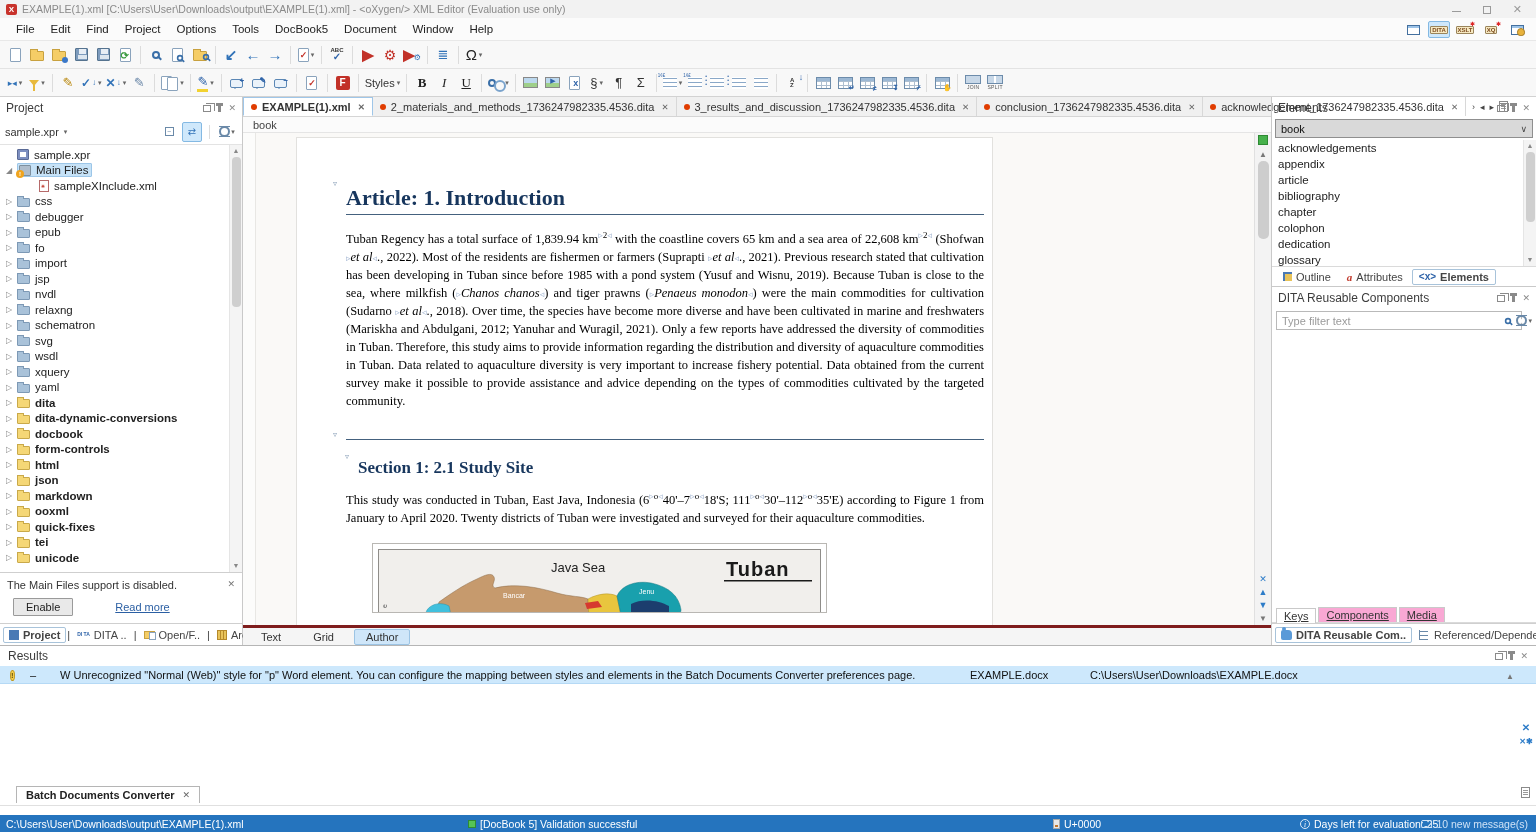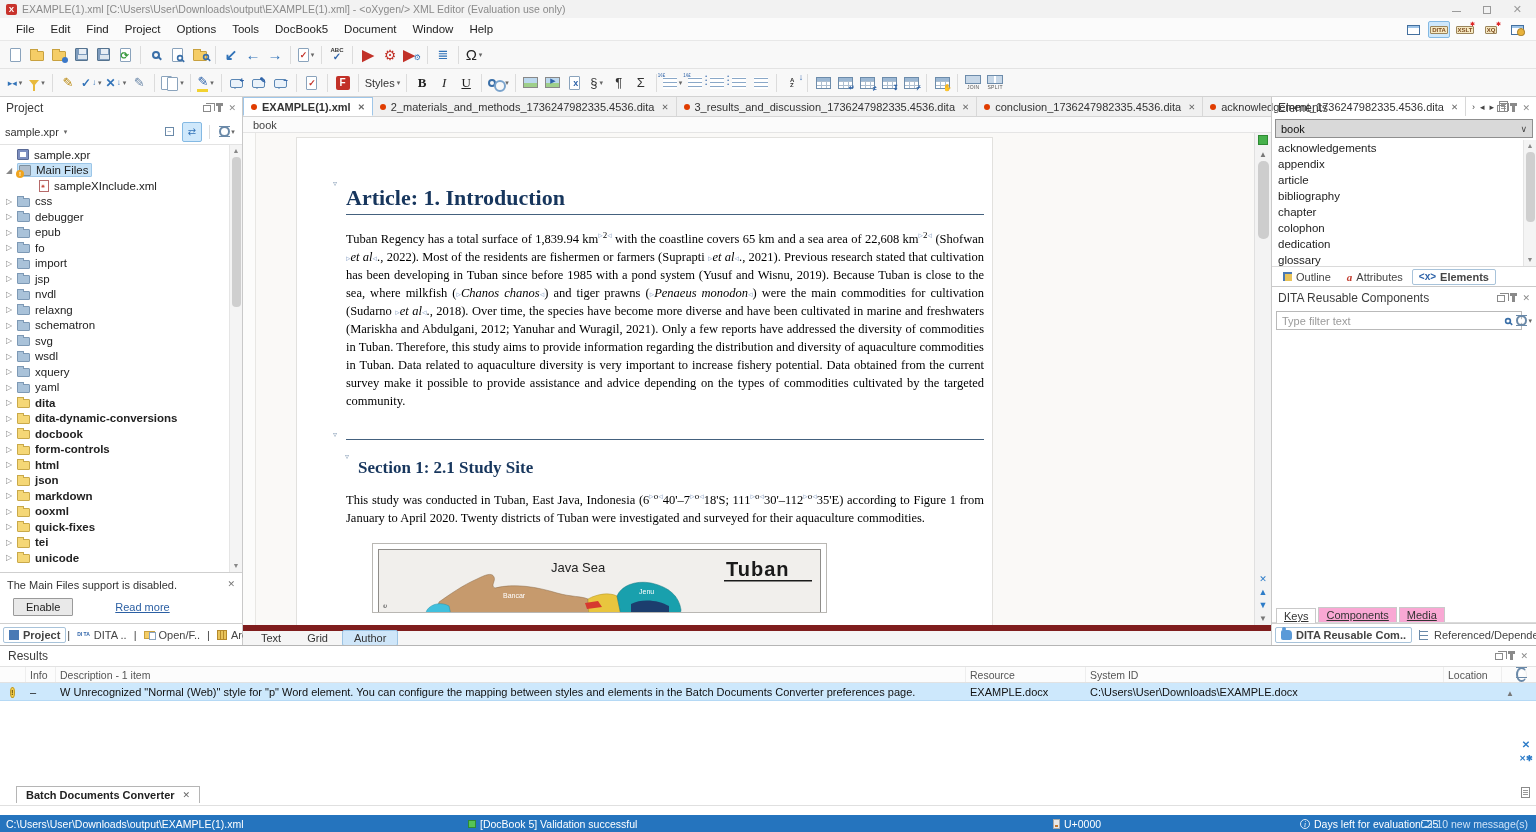--- a/index.html
+++ b/index.html
@@ -165,21 +165,21 @@
   .para i { font-style:italic; }
   #h1b { margin-top:26px; }
   #figwrap { margin:16px 0 0 26px; width:455px; height:70px; border:1px solid #b9b7b3; background:#fff; padding:5px; position:relative; overflow:hidden;}
   #figinner { border:1px solid #8f8d89; width:443px; height:130px; overflow:hidden; background:#f1efec;}
   #edscroll { position:absolute; right:0; top:0; bottom:0; width:17px; background:#f3f3f3; border-left:1px solid #e0e0e0; display:flex; flex-direction:column; align-items:center; }
   #edscroll .grn { width:10px; height:10px; background:#46b14b; border:1px solid #2e8a33; margin:2px 0 3px 0; flex:none; }
   #edscroll .sarr { font-size:8px; color:#777; line-height:13px; flex:none; }
   #edscroll .thumb { width:11px; height:78px; background:#cdcdcd; border-radius:5px; flex:none; }
   #edscroll .fill { flex:1; }
   #edscroll .nv { font-size:9px; color:#2d7cc8; line-height:13px; flex:none; }
-  #modebar { height:20px; background:#f5f5f5; border-top:6px solid #7f1d1d; display:flex; align-items:center; padding-left:6px; gap:2px; flex:none; }
+  #modebar { height:20px; background:#f5f5f5; border-top:3px solid #7f1d1d; display:flex; align-items:center; padding-left:6px; gap:8px; flex:none; }
   .mtab { font-size:11px; color:#333; padding:1px 11px; border:1px solid transparent; }
   .mtab.active { background:#cfe6f9; border-color:#9cc4e4; border-radius:2px; }
 
   
   #rightpanel { width:265px; flex:none; border-left:1px solid #c9c9c9; display:flex; flex-direction:column; min-height:0; }
   #elements-panel { height:190px; flex:none; display:flex; flex-direction:column; border-bottom:1px solid #c9c9c9; }
   #eselect { margin:0 3px 2px 3px; height:19px; background:#d9d9d9; border:1px solid #8f8f8f; display:flex; align-items:center; font-size:11px; color:#111; padding:0 5px; flex:none; }
   #eselect .ca { margin-left:auto; font-size:9px; color:#444; }
   #elist { flex:1; position:relative; overflow:hidden; }
   .erow { height:16px; font-size:11.5px; color:#222; display:flex; align-items:center; padding-left:6px; }
@@ -884,31 +884,20 @@
 
   <div id="results">
     <div id="res-head">
       <span class="ptitle">Results</span>
       <span class="pctl">
         <span class="wfloat"></span>
         <span class="wpin"></span>
         <span class="wclose">✕</span>
       </span>
     </div>
-    <div id="res-cols">
-      <span class="c-ico"></span>
-      <span class="c-info">Info</span>
-      <span class="c-desc">Description - 1 item</span>
-      <span class="c-res">Resource</span>
-      <span class="c-sys">System ID</span>
-      <span class="c-loc">Location</span>
-      <span class="c-gear">
-          <span class="gear"></span>
-        </span>
-    </div>
     <div id="res-row">
       <span class="c-ico"><span class="warn-ic">!</span></span>
       <span class="c-info">–</span>
       <span class="c-desc">W Unrecognized "Normal (Web)" style for "p" Word element. You can configure the mapping between styles and elements in the Batch Documents Converter preferences page.</span>
       <span class="c-res">EXAMPLE.docx</span>
       <span class="c-sys">C:\Users\User\Downloads\EXAMPLE.docx</span>
       <span class="c-loc"></span>
       <span class="c-gear"><span class="s1" style="font-size:8px;color:#777;">▲</span></span>
     </div>
     <div id="res-body">

